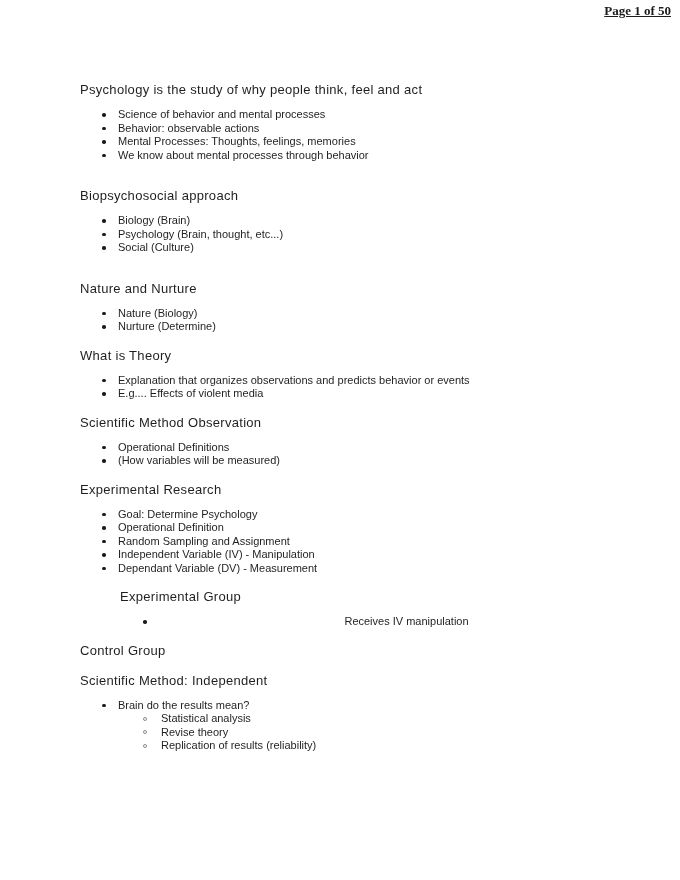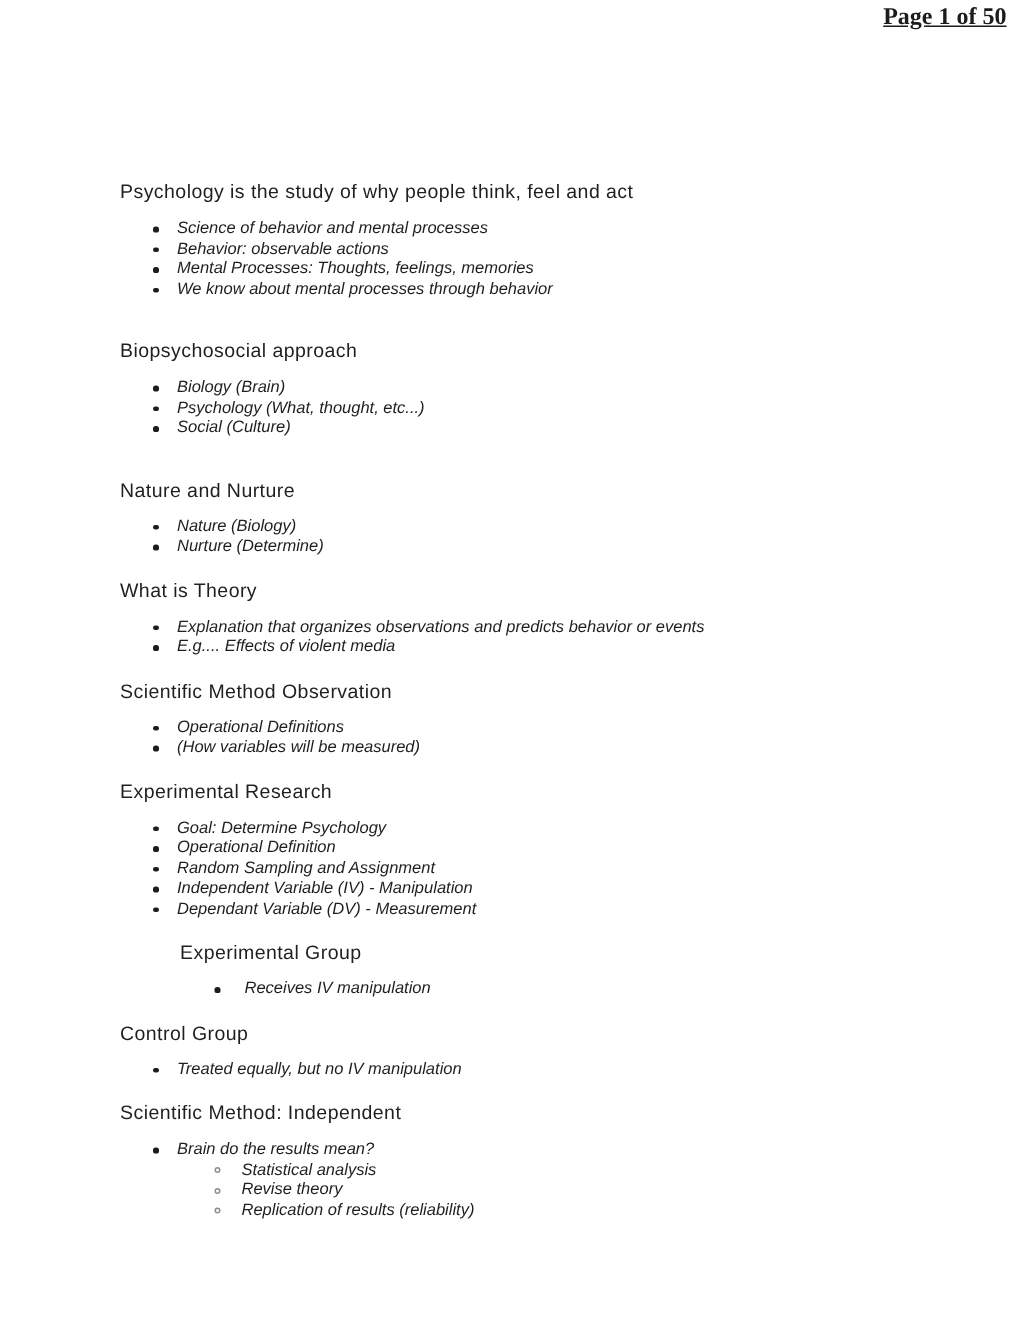--- a/index.html
+++ b/index.html
@@ -14,66 +14,65 @@
     position: relative;
     font-family: "Liberation Sans", sans-serif;
     color: #212121;
   }
   .page-header {
     position: absolute;
     top: 3px;
     right: 9px;
     font-family: "Liberation Serif", serif;
     font-weight: bold;
-    font-size: 16px;
+    font-size: 13px;
     text-decoration: underline;
     color: #1c1c1c;
   }
   .doc {
     position: absolute;
     left: 80px;
     top: 0;
     width: 570px;
-    padding-top: 119px;
+    padding-top: 81px;
   }
   .sec { margin-top: 13px; }
   .sec.first { margin-top: 0; }
   .sec.gap-lg { margin-top: 25px; }
   .sec-heading {
     font-size: 13px;
     line-height: 17px;
     letter-spacing: 0.3px;
     color: #1f1f1f;
   }
   .sec-heading.indent { margin-left: 40px; }
   ul.bullets {
     list-style: none;
     margin: 10px 0 0 0;
     padding: 0;
-    font-style: italic;
   }
   ul.bullets li {
     position: relative;
     padding-left: 38px;
     font-size: 11px;
     line-height: 13.5px;
     color: #1f1f1f;
   }
   ul.bullets li::before {
     content: "";
     position: absolute;
     left: 22px;
     top: 5px;
     width: 3.5px;
     height: 3.5px;
     border-radius: 50%;
     background: #1c1c1c;
   }
   
-  ul.bullets.deep li { padding-left: 83px; }
+  ul.bullets.deep li { padding-left: 83px; text-align: center; }
   ul.bullets.deep li::before { left: 63px; }
   
   ul.sub {
     list-style: none;
     margin: 0;
     padding: 0;
   }
   ul.sub li {
     position: relative;
     padding-left: 43px;
@@ -108,21 +107,21 @@
       <li>Behavior: observable actions</li>
       <li>Mental Processes: Thoughts, feelings, memories</li>
       <li>We know about mental processes through behavior</li>
     </ul>
   </section>
 
   <section class="sec gap-lg">
     <div class="sec-heading">Biopsychosocial approach</div>
     <ul class="bullets">
       <li>Biology (Brain)</li>
-      <li>Psychology (What, thought, etc...)</li>
+      <li>Psychology (Brain, thought, etc...)</li>
       <li>Social (Culture)</li>
     </ul>
   </section>
 
   <section class="sec gap-lg">
     <div class="sec-heading">Nature and Nurture</div>
     <ul class="bullets">
       <li>Nature (Biology)</li>
       <li>Nurture (Determine)</li>
     </ul>
@@ -157,23 +156,20 @@
 
   <section class="sec">
     <div class="sec-heading indent">Experimental Group</div>
     <ul class="bullets deep">
       <li>Receives IV manipulation</li>
     </ul>
   </section>
 
   <section class="sec">
     <div class="sec-heading">Control Group</div>
-    <ul class="bullets">
-      <li>Treated equally, but no IV manipulation</li>
-    </ul>
   </section>
 
   <section class="sec">
     <div class="sec-heading">Scientific Method: Independent</div>
     <ul class="bullets">
       <li>
         <span>Brain do the results mean?</span>
         <ul class="sub">
           <li>Statistical analysis</li>
           <li>Revise theory</li>

